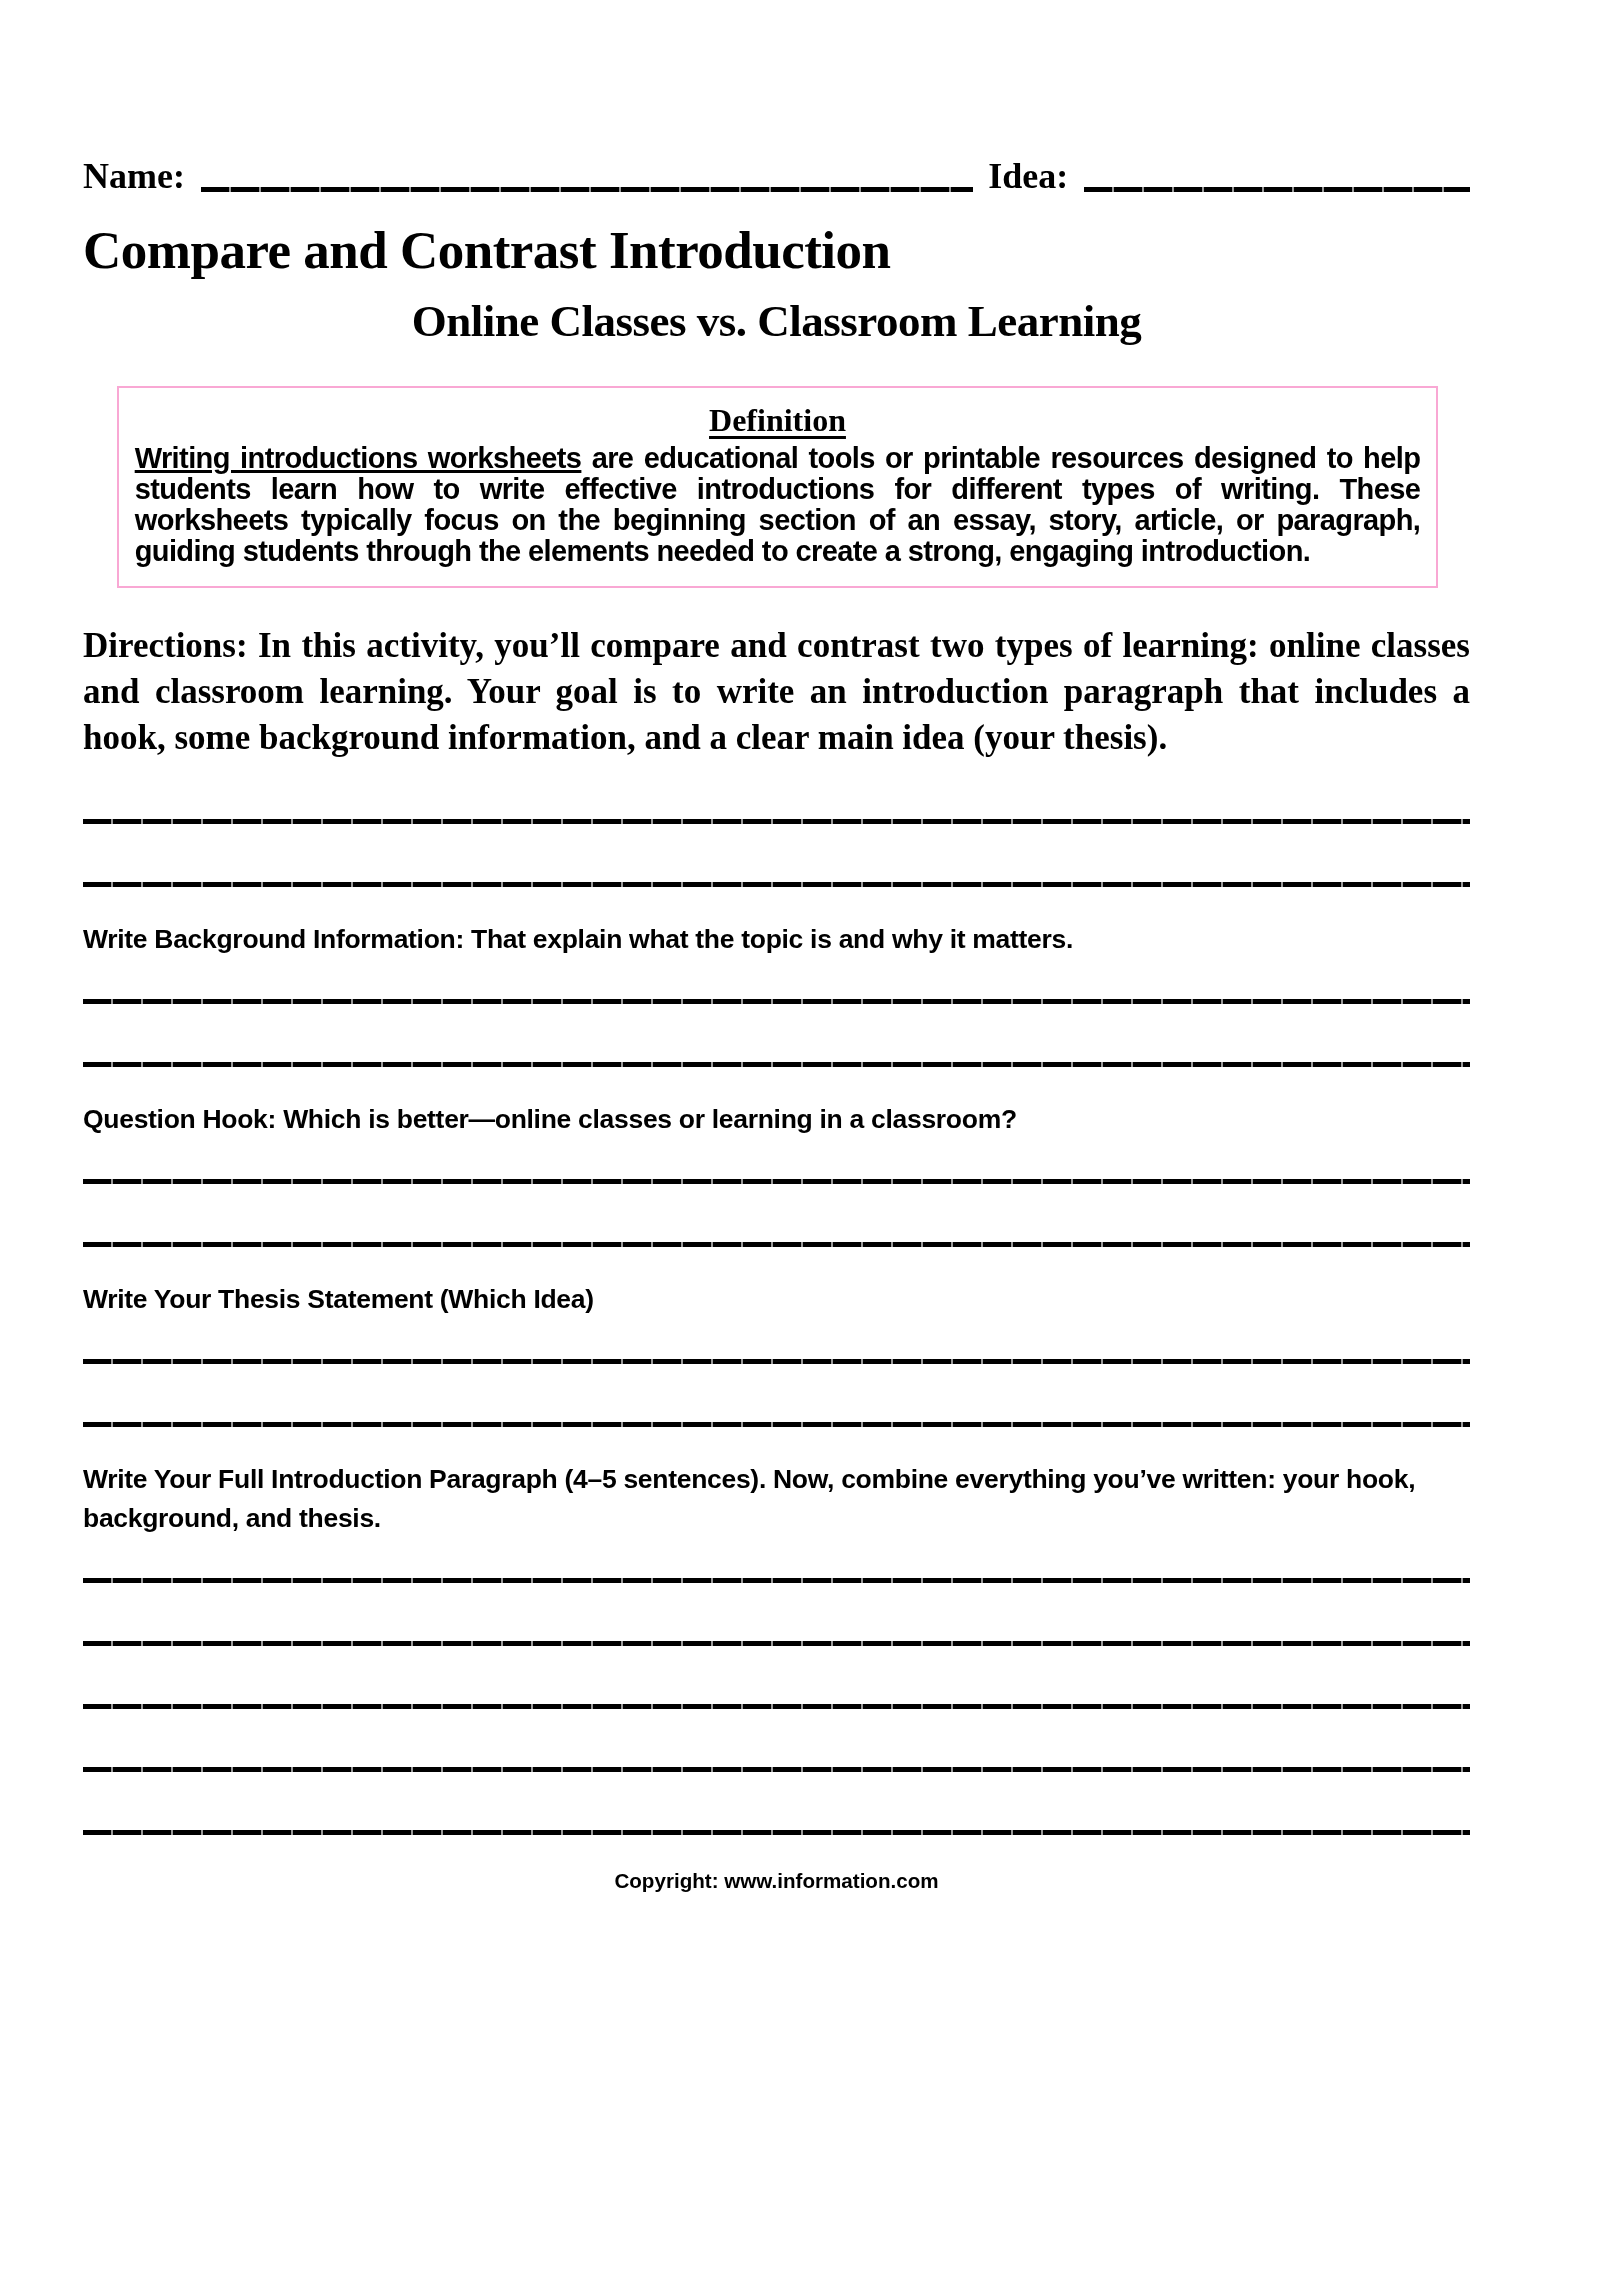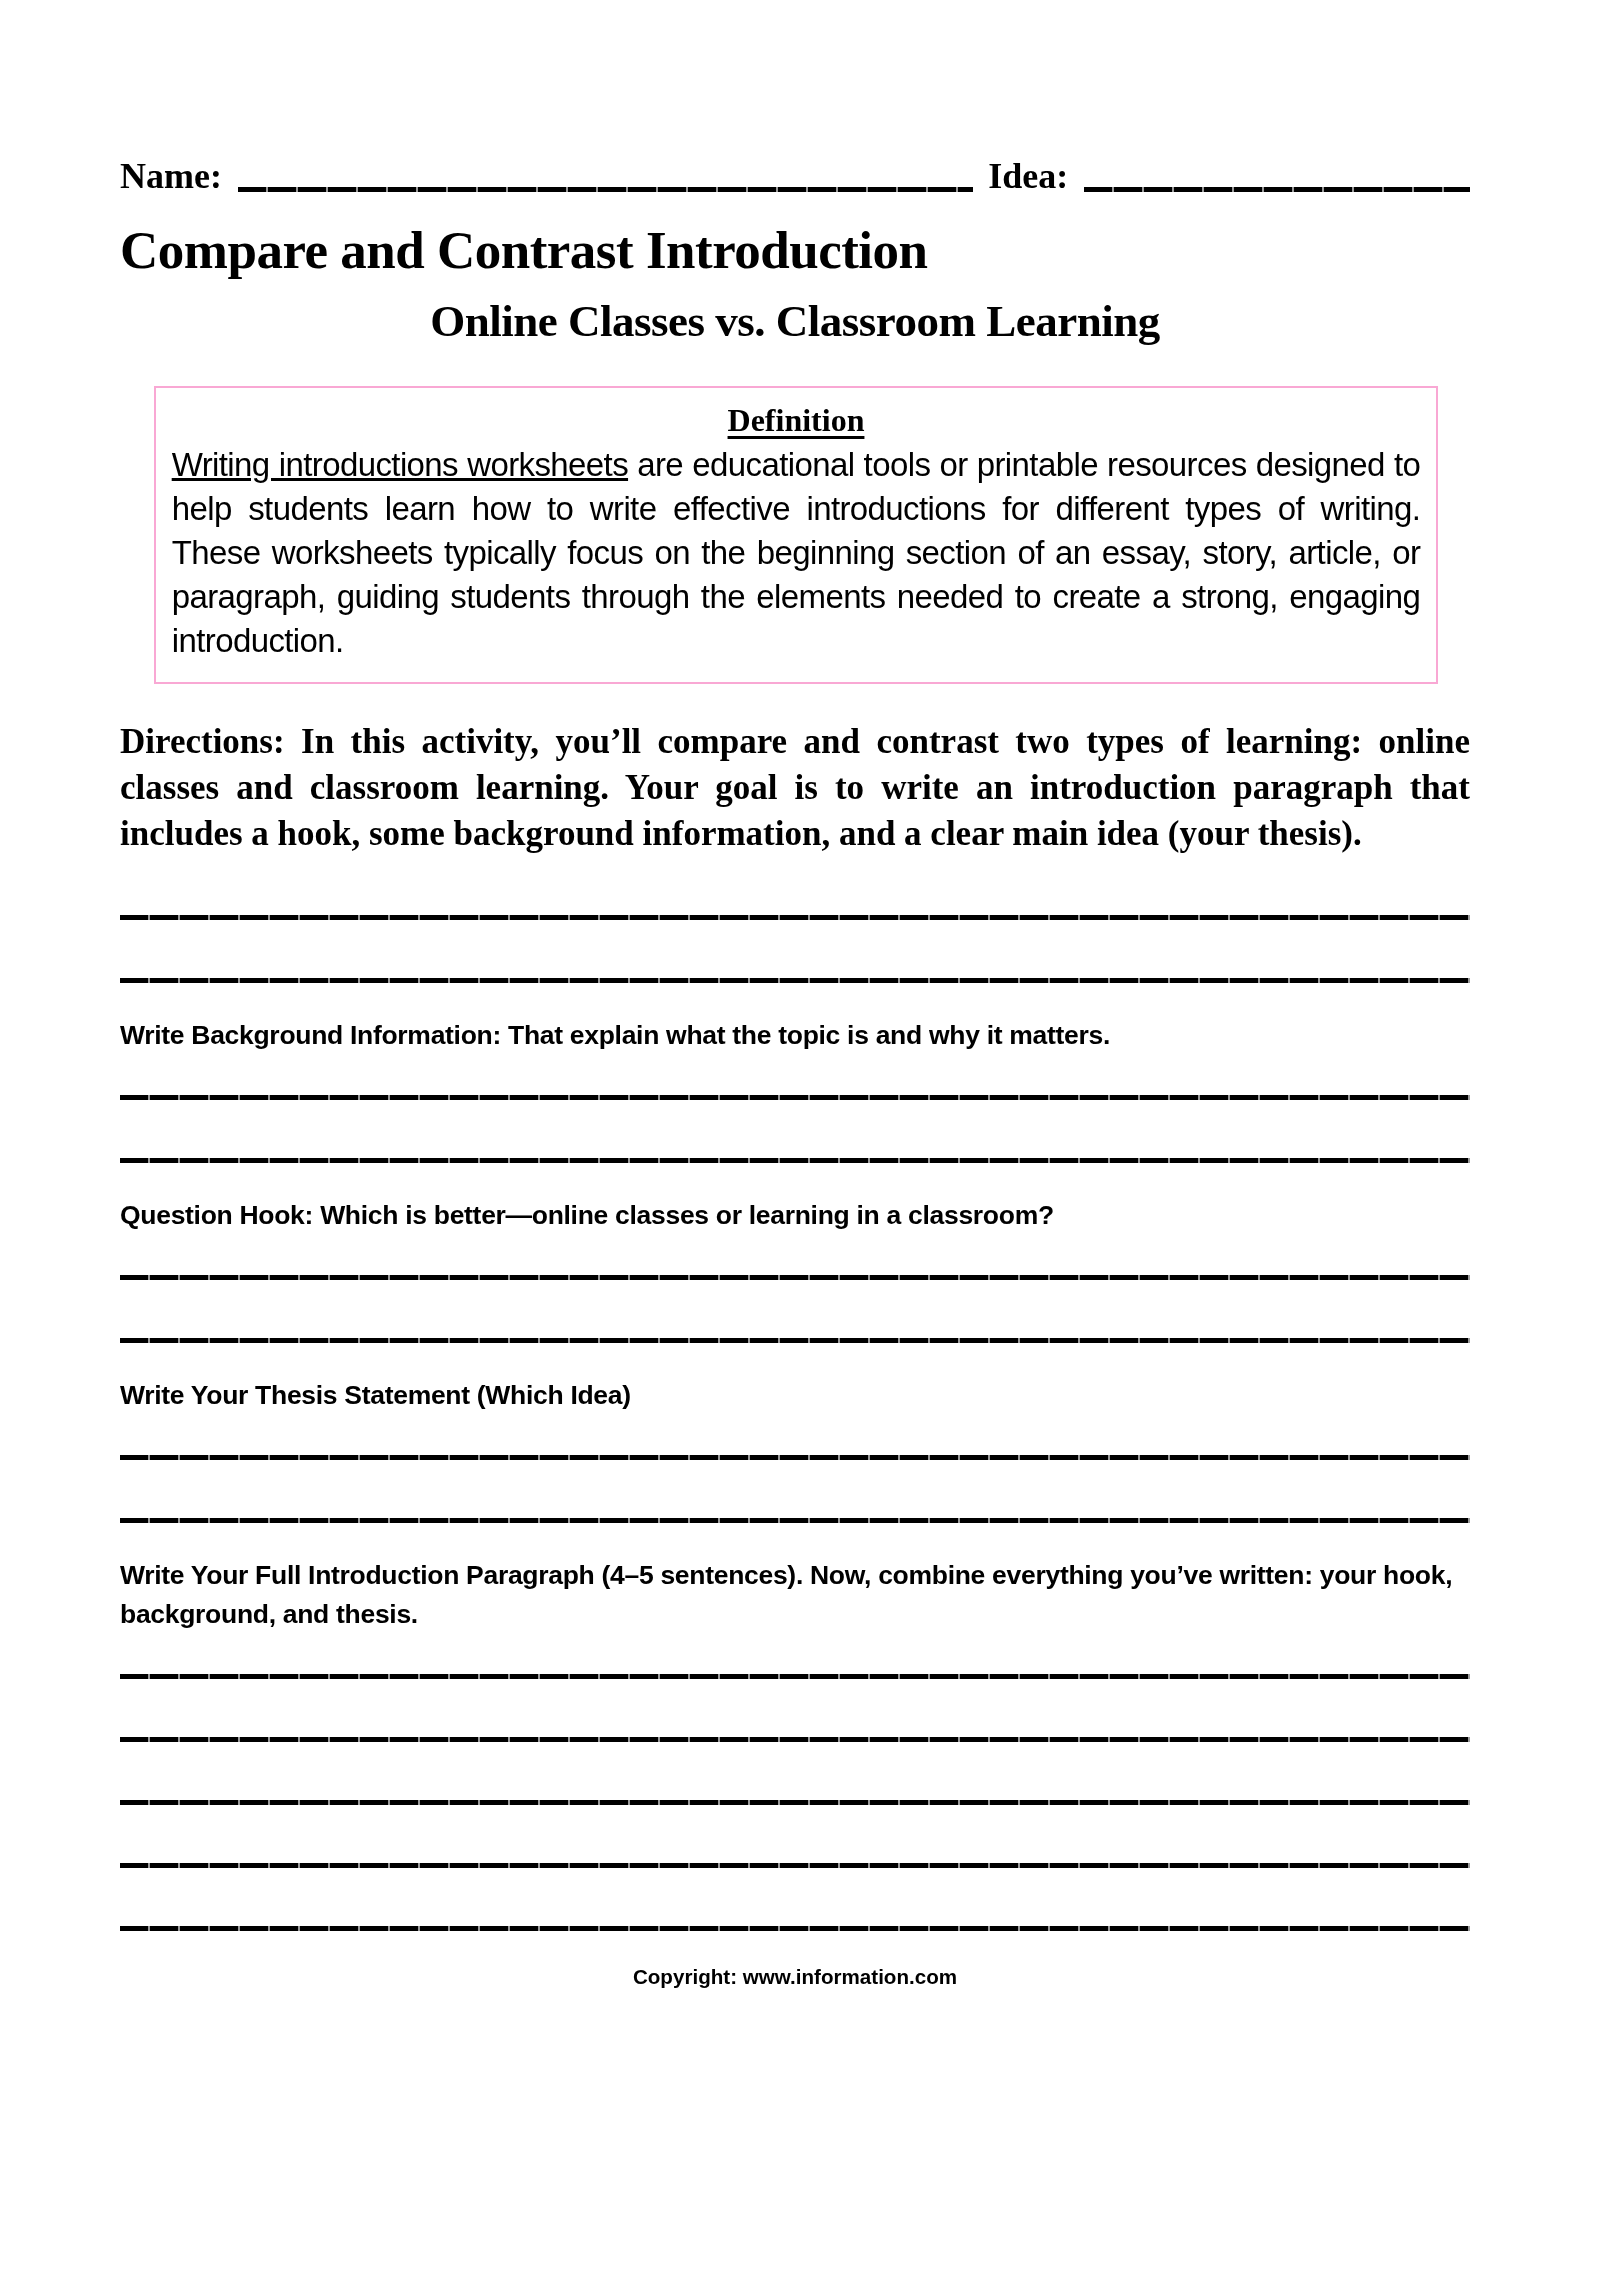--- a/index.html
+++ b/index.html
@@ -7,21 +7,21 @@
     width: 1621px; height: 2293px;
     background: #ffffff; color: #000;
     font-family: "Liberation Serif", serif;
   }
   .page {
     position: relative;
     width: 1621px; height: 2293px;
     overflow: hidden;
     background: #ffffff;
   }
-  .content { margin-left: 120px; margin-right: 151px; }
+  .content { margin-left: 83px; margin-right: 151px; }
 
   
   .name-date-row {
     display: flex; align-items: flex-end;
     padding-top: 155px;
     font-weight: bold; font-size: 36px; line-height: 43px;
   }
   .blank-rule {
     height: 4.9px;
     background: repeating-linear-gradient(to right,
@@ -51,21 +51,21 @@
   .def-heading {
     text-align: center; font-weight: bold;
     font-size: 32px; line-height: 45px;
     text-decoration: underline;
     text-decoration-thickness: 2.9px;
     text-underline-offset: 4.9px;
   }
   .def-body {
     margin: 0;
     font-family: "Liberation Sans", sans-serif;
-    font-weight: normal; font-size: 33px; line-height: 44px;
+    font-weight: bold; font-size: 29px; line-height: 31px;
     text-align: justify;
     letter-spacing: -0.6px;
   }
   .def-lead {
     text-decoration: underline;
     text-decoration-thickness: 2.9px;
   }
 
   
   .directions {

